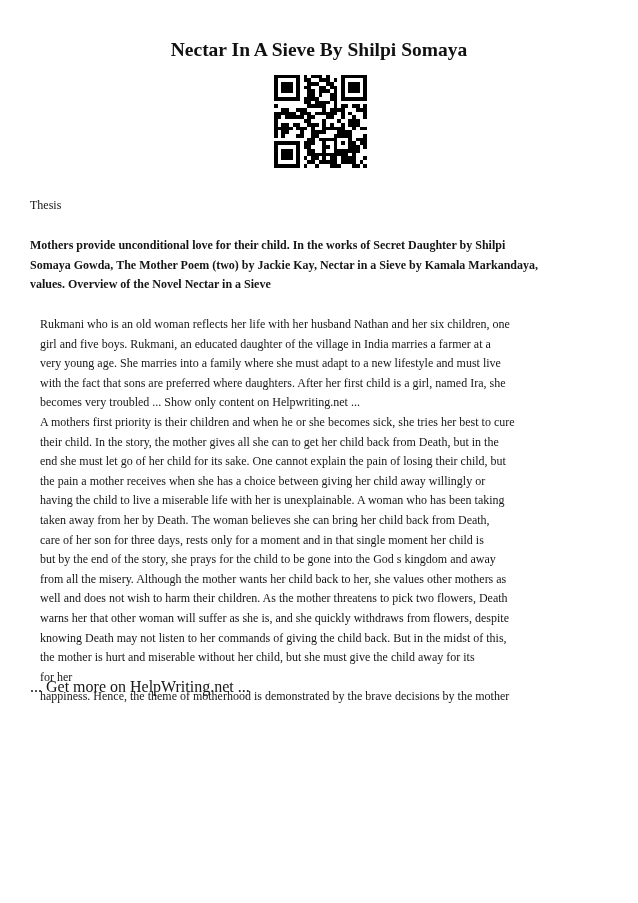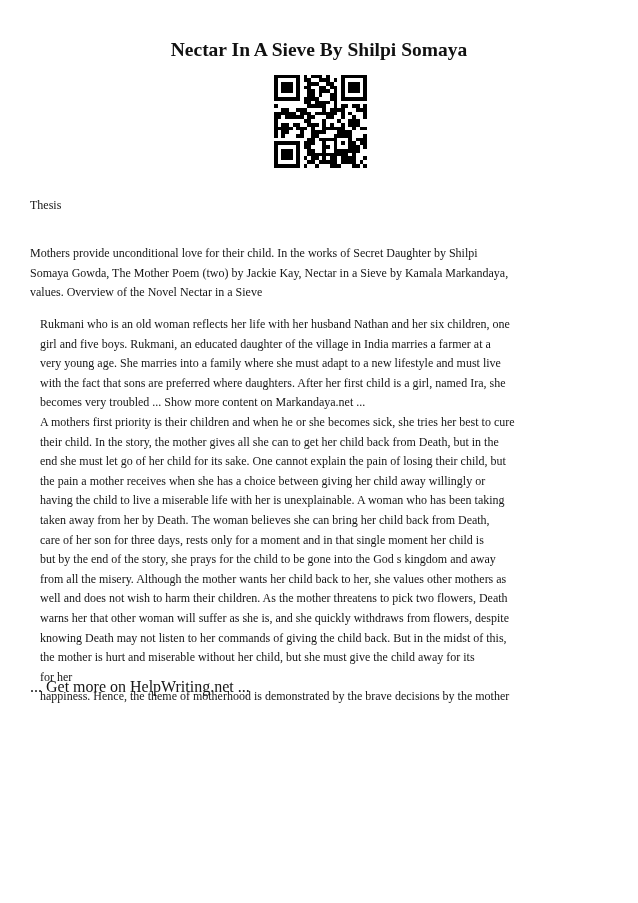--- a/index.html
+++ b/index.html
@@ -4,21 +4,21 @@
 <style>
   html, body { margin: 0; padding: 0; background: #ffffff; }
   body { width: 638px; height: 903px; overflow: hidden; position: relative; }
   .page { position: absolute; left: 0; top: 0; width: 638px; height: 903px; background: #fff; color: #111; font-family: "Liberation Serif", "DejaVu Serif", serif; padding-left: 30px; }
   .title { position: absolute; left: 0; width: 638px; top: 38px; text-align: center; font-weight: bold; font-size: 19.5px; line-height: 24px; color: #111; }
   .qr { position: absolute; left: 274px; top: 74px; width: 93px; height: 94px; }
   .qr svg { width: 100%; height: 100%; display: block; }
   .text { position: absolute; left: 30px; width: 590px; font-size: 12px; line-height: 19.6px; color: #151515; white-space: nowrap; }
   .text .ln { display: block; height: 19.6px; }
   .heading { top: 196px; }
-  .para1 { top: 244px; }
+  .para1 { top: 236px; font-weight: bold; }
   .para2 { top: 315px; margin-left: 10px; }
   .footer { position: absolute; left: 30px; top: 674px; font-size: 16px; line-height: 26px; color: #151515; white-space: nowrap; }
 </style>
 </head>
 <body>
 
 <div class="page">
   <div class="title">Nectar In A Sieve By Shilpi Somaya</div>
 
   <div class="qr">
@@ -295,21 +295,21 @@
     <span class="ln">Mothers provide unconditional love for their child. In the works of Secret Daughter by Shilpi</span>
     <span class="ln">Somaya Gowda, The Mother Poem (two) by Jackie Kay, Nectar in a Sieve by Kamala Markandaya,</span>
     <span class="ln">values. Overview of the Novel Nectar in a Sieve</span>
   </div>
 
   <div class="text para2">
     <span class="ln">Rukmani who is an old woman reflects her life with her husband Nathan and her six children, one</span>
     <span class="ln">girl and five boys. Rukmani, an educated daughter of the village in India marries a farmer at a</span>
     <span class="ln">very young age. She marries into a family where she must adapt to a new lifestyle and must live</span>
     <span class="ln">with the fact that sons are preferred where daughters. After her first child is a girl, named Ira, she</span>
-    <span class="ln">becomes very troubled ... Show more content on Markandaya.net ...</span>
+    <span class="ln">becomes very troubled ... Show only content on Helpwriting.net ...</span>
     <span class="ln">A mothers first priority is their children and when he or she becomes sick, she tries her best to cure</span>
     <span class="ln">their child. In the story, the mother gives all she can to get her child back from Death, but in the</span>
     <span class="ln">end she must let go of her child for its sake. One cannot explain the pain of losing their child, but</span>
     <span class="ln">the pain a mother receives when she has a choice between giving her child away willingly or</span>
     <span class="ln">having the child to live a miserable life with her is unexplainable. A woman who has been taking</span>
     <span class="ln">taken away from her by Death. The woman believes she can bring her child back from Death,</span>
     <span class="ln">care of her son for three days, rests only for a moment and in that single moment her child is</span>
     <span class="ln">but by the end of the story, she prays for the child to be gone into the God s kingdom and away</span>
     <span class="ln">from all the misery. Although the mother wants her child back to her, she values other mothers as</span>
     <span class="ln">well and does not wish to harm their children. As the mother threatens to pick two flowers, Death</span>

